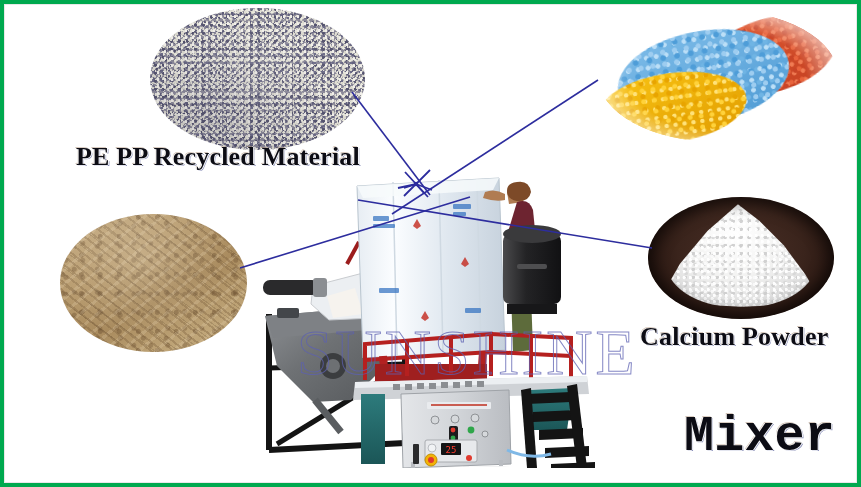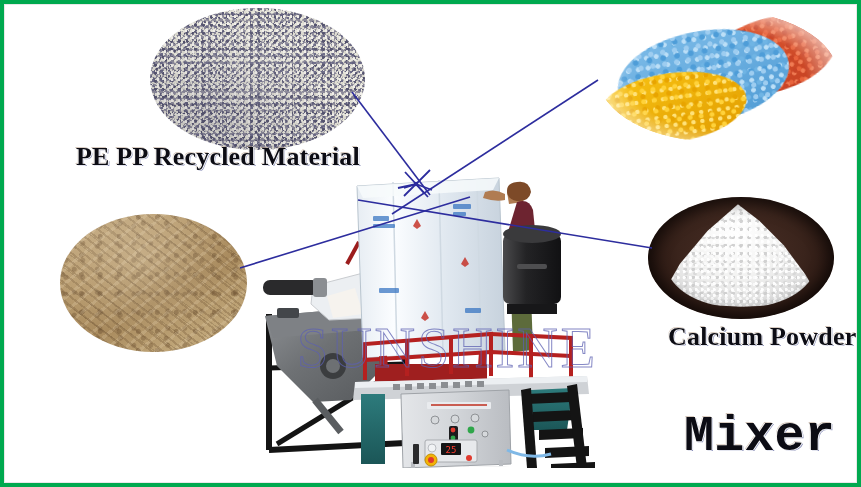--- a/index.html
+++ b/index.html
@@ -169,28 +169,28 @@
       0 0 2px #ffffff,
       1px 0 0 rgba(255,255,255,.85),
       -1px 0 0 rgba(255,255,255,.85),
       0 1px 0 rgba(255,255,255,.7),
       1.3px 1.3px 0 rgba(30,40,120,.55),
       -1px -0.6px 0 rgba(110,60,20,.35);
   }
   #label-pepp{left:76px;top:142px;font-size:26px;text-align:right;}
   #label-aux{left:510px;top:142px;font-size:26px;}
   #label-wood{left:66px;top:352px;font-size:26px;}
-  #label-calcium{left:668px;top:322px;font-size:26px;}
+  #label-calcium{left:640px;top:322px;font-size:26px;}
   #label-mixer{left:684px;top:408px;font-size:50px;font-family:Liberation Mono, monospace;}
 
   
   #watermark{
     position:absolute;left:297px;top:316px;
     font-family:"Liberation Serif",serif;
-    font-size:56px;font-weight:normal;
+    font-size:64px;font-weight:normal;
     letter-spacing:3px;
     color:transparent;
     -webkit-text-stroke:1px rgba(92,96,178,.75);
     z-index:45;
     white-space:nowrap;
     pointer-events:none;
   }
 </style>
 </head>
 <body>

